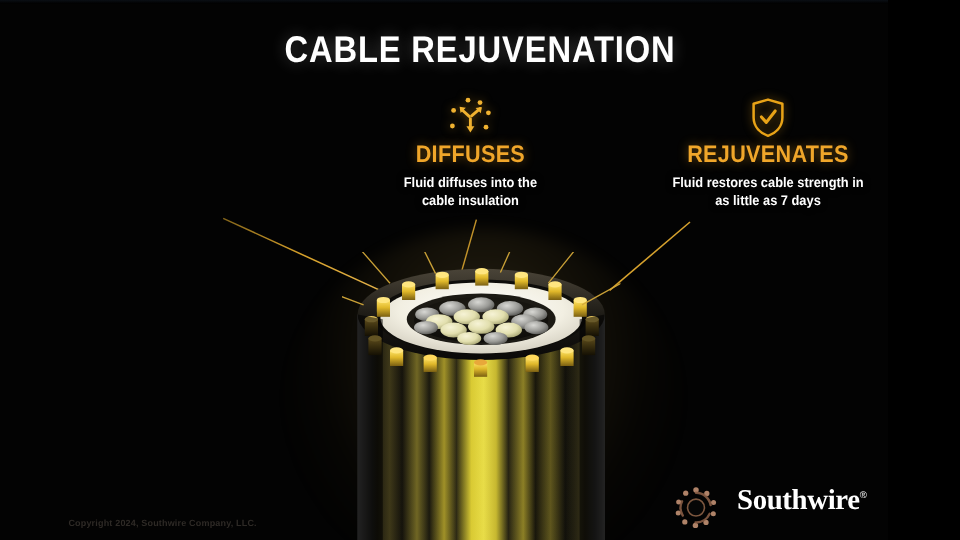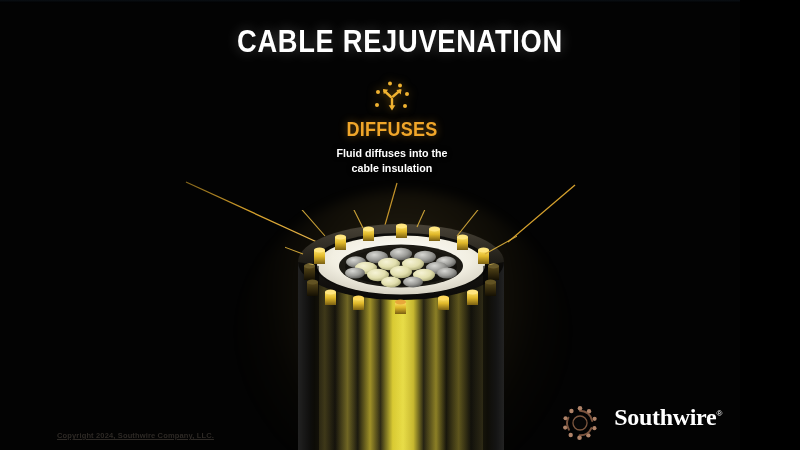--- a/index.html
+++ b/index.html
@@ -117,21 +117,20 @@
 
   
   .copyright {
     position: absolute;
     left: 57px;
     top: 431px;
     color: #2e2a26;
     font-size: 7.5px;
     font-weight: bold;
     letter-spacing: 0.15px;
-    text-decoration: underline;
   }
   .logo {
     position: absolute;
     right: 18px;
     top: 404px;
     display: flex;
     gap: 15px;
   }
   .logo-mark { width: 38px; height: 38px; display:block; }
   .logo-word {
@@ -196,20 +195,33 @@
         </g>
       </svg>
     </div>
     <div class="feat-head">DIFFUSES</div>
     <div class="feat-sub">
       <span>Fluid diffuses into the</span>
       <span>cable insulation</span>
     </div>
   </div>
 
+  <div class="feature f2">
+    <div class="feat-icon">
+      <svg width="30" height="34" viewBox="0 0 30 34">
+        <path d="M15 2 L27 5.5 L27 17 C27 25 21 30 15 32.2 C9 30 3 25 3 17 L3 5.5 Z" fill="none" stroke="#E8A317" stroke-width="2.1" stroke-linejoin="round"></path>
+        <path d="M9.5 16.5 L13.6 21 L21 11.5" fill="none" stroke="#E8A317" stroke-width="2.6" stroke-linecap="round" stroke-linejoin="round"></path>
+      </svg>
+    </div>
+    <div class="feat-head">REJUVENATES</div>
+    <div class="feat-sub">
+      <span>Fluid restores cable strength in</span>
+      <span>as little as 7 days</span>
+    </div>
+  </div>
 
   <svg class="cable" viewBox="0 0 232 240">
     <defs>
       <linearGradient id="body" x1="0" y1="0" x2="1" y2="0">
         <stop offset="0%" stop-color="#000000"></stop>
         <stop offset="6%" stop-color="#0b0a06"></stop>
         <stop offset="13%" stop-color="#3a3414"></stop>
         <stop offset="18%" stop-color="#100e07"></stop>
         <stop offset="24%" stop-color="#6d6320"></stop>
         <stop offset="29%" stop-color="#17150a"></stop>

